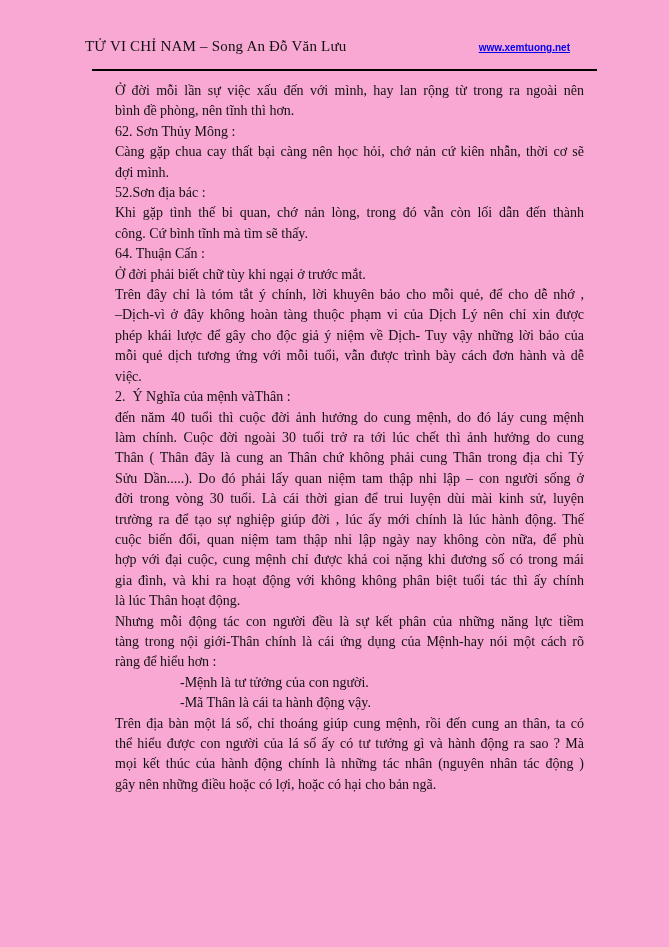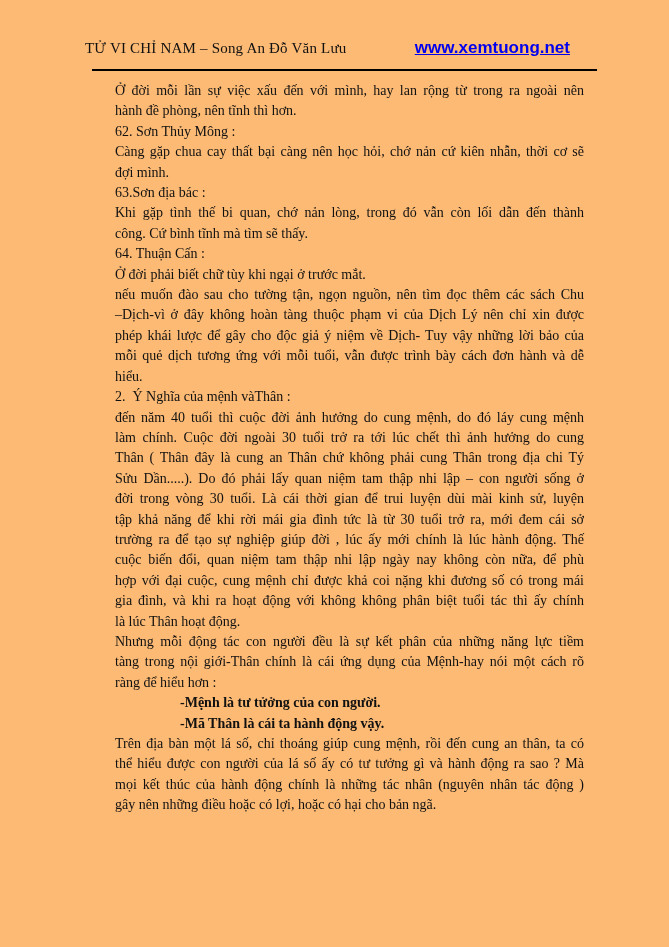--- a/index.html
+++ b/index.html
@@ -1,41 +1,41 @@
 <!DOCTYPE html>
 <html><head>
 <meta charset="utf-8">
 <style>
   html, body { margin: 0; padding: 0; background: #e8e8e8; }
   #page {
     position: relative;
     width: 669px;
     height: 947px;
-    background: #fdba74;
+    background: #f9a8d4;
     overflow: hidden;
     font-family: "Liberation Serif", "DejaVu Serif", serif;
     color: #111111;
   }
   .header-row {
     position: absolute;
     top: 38px;
     left: 85px;
     right: 99px;
     display: flex;
     justify-content: space-between;
     align-items: baseline;
   }
   .doc-title {
     font-size: 15px;
     letter-spacing: 0.2px;
     white-space: nowrap;
   }
   .site-link {
     font-family: "Liberation Sans", "DejaVu Sans", sans-serif;
-    font-size: 17px;
+    font-size: 10px;
     font-weight: bold;
     color: #0000ee;
     text-decoration: underline;
     white-space: nowrap;
     cursor: pointer;
   }
   .separator {
     position: absolute;
     top: 69px;
     left: 92px;
@@ -49,54 +49,53 @@
     left: 115px;
     width: 469px;
     font-size: 14px;
     line-height: 20.4px;
   }
   .line { min-height: 20.4px; }
   .line.just {
     text-align: justify;
     text-align-last: justify;
   }
-  .line.indent { padding-left: 65px; font-weight: bold; }
+  .line.indent { padding-left: 65px; }
 </style>
 </head>
 <body>
 
 <div id="page">
   <div class="header-row">
     <span class="doc-title">TỬ VI CHỈ NAM – Song An Đỗ Văn Lưu</span>
     <a class="site-link">www.xemtuong.net</a>
   </div>
   <div class="separator"></div>
   <div class="text-block">
       <div class="line just">Ở đời mỗi lần sự việc xấu đến với mình, hay lan rộng từ trong ra ngoài nên</div>
-      <div class="line">hành đề phòng, nên tĩnh thì hơn.</div>
+      <div class="line">bình đề phòng, nên tĩnh thì hơn.</div>
       <div class="line">62. Sơn Thủy Mông :</div>
       <div class="line just">Càng gặp chua cay thất bại càng nên học hỏi, chớ nản cứ kiên nhẫn, thời cơ sẽ</div>
       <div class="line">đợi mình.</div>
-      <div class="line">63.Sơn địa bác :</div>
+      <div class="line">52.Sơn địa bác :</div>
       <div class="line just">Khi gặp tình thế bi quan, chớ nản lòng, trong đó vẫn còn lối dẫn đến thành</div>
       <div class="line">công. Cứ bình tĩnh mà tìm sẽ thấy.</div>
       <div class="line">64. Thuận Cấn :</div>
       <div class="line">Ở đời phải biết chữ tùy khi ngại ở trước mắt.</div>
-      <div class="line just">nếu muốn đào sau cho tường tận, ngọn nguồn, nên tìm đọc thêm các sách Chu</div>
+      <div class="line just">Trên đây chỉ là tóm tắt ý chính, lời khuyên bảo cho mỗi quẻ, để cho dễ nhớ ,</div>
       <div class="line just">–Dịch-vì ở đây không hoàn tàng thuộc phạm vi của Dịch Lý nên chỉ xin được</div>
       <div class="line just">phép khái lược để gây cho độc giả ý niệm về Dịch- Tuy vậy những lời bảo của</div>
       <div class="line just">mỗi quẻ dịch tương ứng với mỗi tuổi, vẫn được trình bày cách đơn hành và dễ</div>
-      <div class="line">hiểu.</div>
+      <div class="line">việc.</div>
       <div class="line">2.&nbsp; Ý Nghĩa của mệnh vàThân :</div>
       <div class="line just">đến năm 40 tuổi thì cuộc đời ảnh hưởng do cung mệnh, do đó láy cung mệnh</div>
       <div class="line just">làm chính. Cuộc đời ngoài 30 tuổi trở ra tới lúc chết thì ảnh hưởng do cung</div>
       <div class="line just">Thân ( Thân đây là cung an Thân chứ không phải cung Thân trong địa chi Tý</div>
       <div class="line just">Sửu Dần.....). Do đó phải lấy quan niệm tam thập nhi lập – con người sống ở</div>
       <div class="line just">đời trong vòng 30 tuổi. Là cái thời gian để trui luyện dùi mài kinh sử, luyện</div>
-      <div class="line just">tập khả năng để khi rời mái gia đình tức là từ 30 tuổi trở ra, mới đem cái sở</div>
       <div class="line just">trường ra để tạo sự nghiệp giúp đời , lúc ấy mới chính là lúc hành động. Thế</div>
       <div class="line just">cuộc biến đổi, quan niệm tam thập nhi lập ngày nay không còn nữa, để phù</div>
       <div class="line just">hợp với đại cuộc, cung mệnh chỉ được khả coi nặng khi đương số có trong mái</div>
       <div class="line just">gia đình, và khi ra hoạt động với không không phân biệt tuổi tác thì ấy chính</div>
       <div class="line">là lúc Thân hoạt động.</div>
       <div class="line just">Nhưng mỗi động tác con người đều là sự kết phân của những năng lực tiềm</div>
       <div class="line just">tàng trong nội giới-Thân chính là cái ứng dụng của Mệnh-hay nói một cách rõ</div>
       <div class="line">ràng để hiểu hơn :</div>
       <div class="line indent">-Mệnh là tư tửởng của con người.</div>
       <div class="line indent">-Mã Thân là cái ta hành động vậy.</div>

